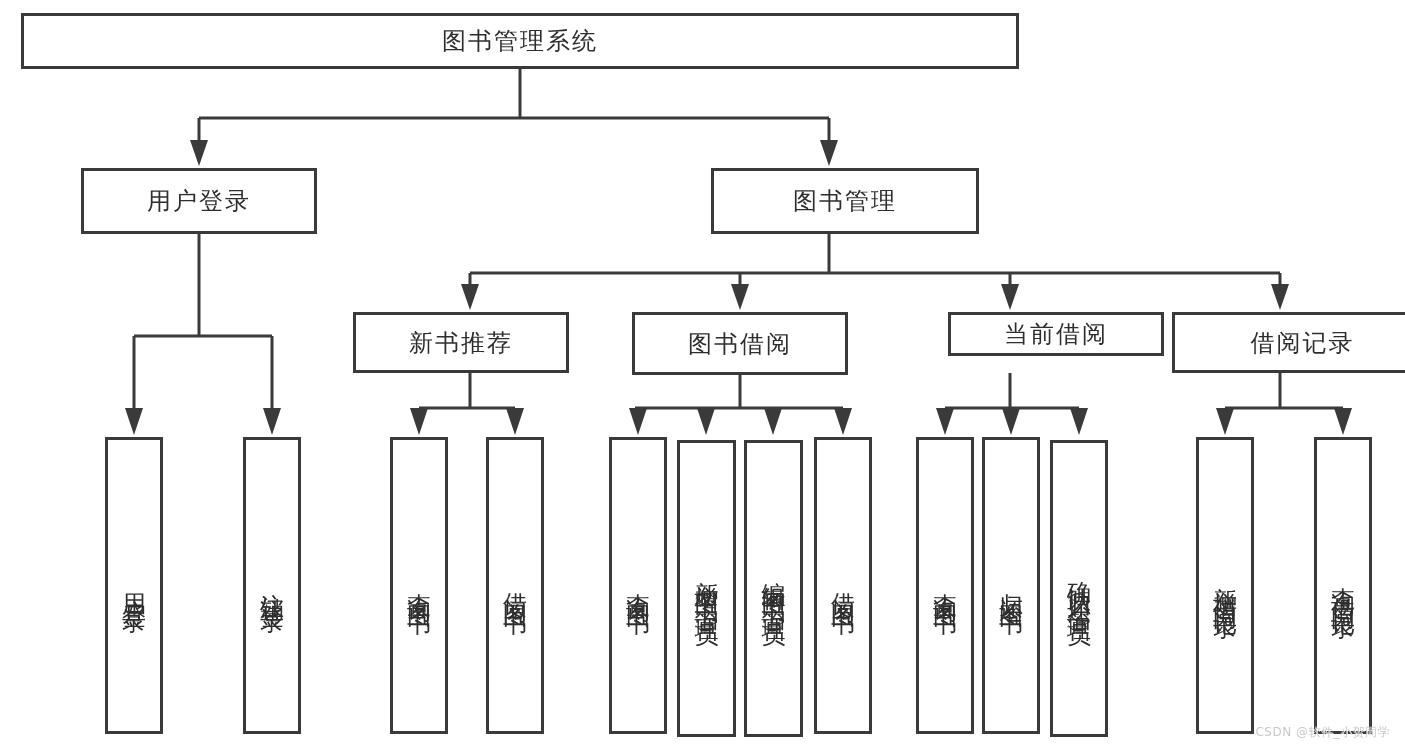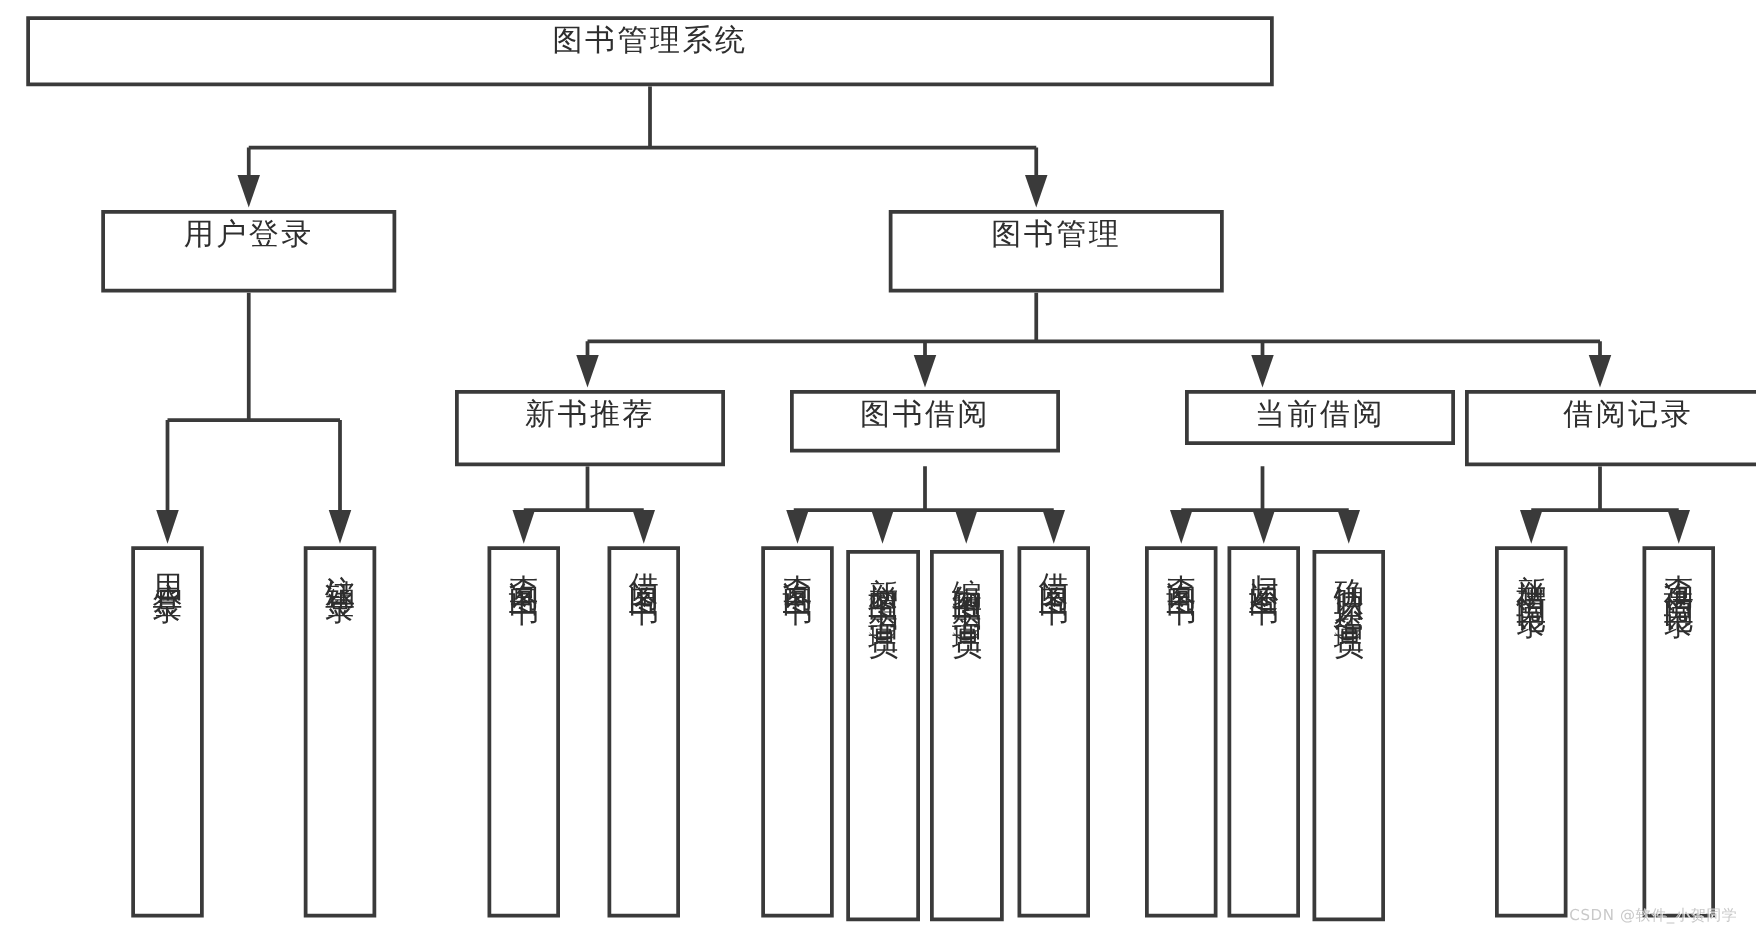--- a/index.html
+++ b/index.html
@@ -9,21 +9,21 @@
     background:#ffffff;
     overflow:hidden;
     font-family:"DejaVu Sans","Liberation Sans",sans-serif;
   }
   .wires{position:absolute;left:0;top:0;width:1405px;height:747px;pointer-events:none;}
   .box{
     position:absolute;
     background:#ffffff;
     border:3px solid #3a3a3a;
     box-sizing:border-box;
-    display:flex;justify-content:center;
+    display:flex;align-items:center;justify-content:center;
     color:#2e2e2e;
   }
   .box-h{font-size:24px;letter-spacing:2px;white-space:nowrap;}
   .box-v span{
     writing-mode:vertical-rl;
     text-orientation:mixed;
     font-size:24px;
     letter-spacing:6px;
     line-height:1;
     white-space:nowrap;
@@ -104,24 +104,24 @@
     <span>图书管理系统</span>
   </div>
 
   <div class="box box-h" style="left:81px;top:168px;width:236px;height:66px;">
     <span>用户登录</span>
   </div>
   <div class="box box-h" style="left:711px;top:168px;width:268px;height:66px;">
     <span>图书管理</span>
   </div>
 
-  <div class="box box-h" style="left:364px;top:312px;width:216px;height:61px;">
+  <div class="box box-h" style="left:353px;top:312px;width:216px;height:61px;">
     <span>新书推荐</span>
   </div>
-  <div class="box box-h" style="left:632px;top:312px;width:216px;height:50px;">
+  <div class="box box-h" style="left:632px;top:312px;width:216px;height:63px;">
     <span>图书借阅</span>
   </div>
   <div class="box box-h" style="left:948px;top:312px;width:216px;height:44px;">
     <span>当前借阅</span>
   </div>
   <div class="box box-h" style="left:1172px;top:312px;width:261px;height:61px;">
     <span>借阅记录</span>
   </div>
 
   <div class="box box-v" style="left:105px;top:437px;width:58px;height:297px;">

